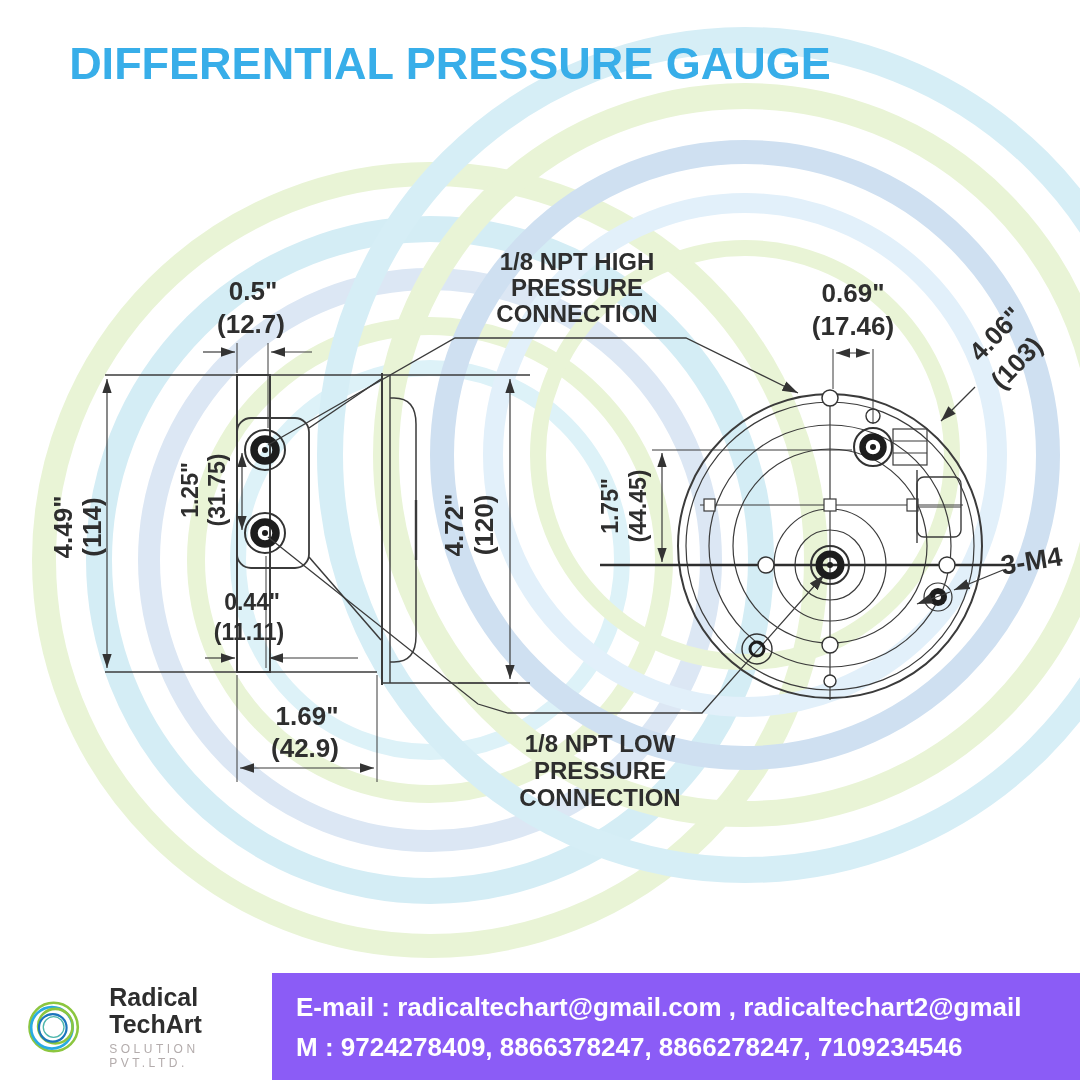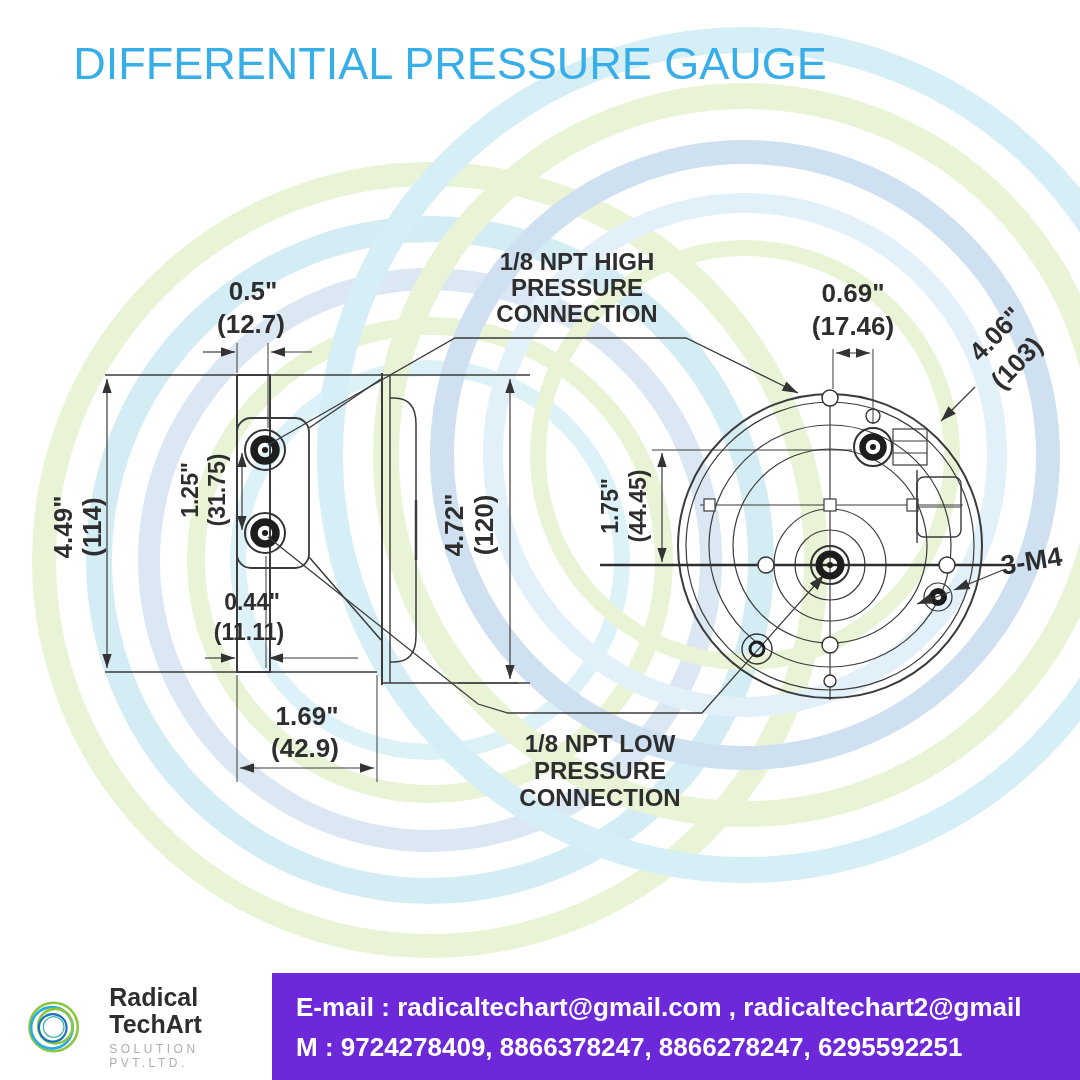--- a/index.html
+++ b/index.html
@@ -2,21 +2,21 @@
 <html><head>
 <meta charset="utf-8">
 <style>
   html,body{margin:0;padding:0;}
   #page{position:relative;width:1080px;height:1080px;background:#ffffff;overflow:hidden;
         font-family:"Liberation Sans",sans-serif;}
   
   .ring{position:absolute;border-radius:50%;box-sizing:border-box;z-index:0;}
   
   #title{position:absolute;top:38px;left:0;width:900px;text-align:center;z-index:3;
-         font-size:45px;font-weight:normal;letter-spacing:0px;color:#38AEE9;}
+         font-size:45px;font-weight:bold;letter-spacing:0px;color:#38AEE9;}
   
   #drawing{position:absolute;left:0;top:0;z-index:2;}
   .dt{font-family:"Liberation Sans",sans-serif;fill:#2e2e2e;font-weight:600;}
   .fs24{font-size:23px;} .fs25{font-size:24px;} .fs26{font-size:26px;} .fs27{font-size:27px;}
   
   #footer{position:absolute;left:0;top:973px;width:1080px;height:107px;z-index:4;display:flex;}
   #brand{width:272px;height:107px;background:#ffffff;display:flex;align-items:center;padding-left:26px;box-sizing:border-box;}
   #brand-text{margin-left:28px;}
   #brand-name{font-size:25px;font-weight:bold;color:#2e2e2e;line-height:1.1;}
   #brand-sub{font-size:12px;letter-spacing:3.5px;color:#b3acac;margin-top:3px;}
@@ -210,19 +210,19 @@
         <circle cx="30" cy="33" r="24" fill="none" stroke="#29ABE2" stroke-width="3"></circle>
         <circle cx="34" cy="31" r="20" fill="none" stroke="#8CC63F" stroke-width="3"></circle>
         <circle cx="31" cy="33" r="16" fill="none" stroke="#1B75BC" stroke-width="2.5"></circle>
         <circle cx="32" cy="32" r="12" fill="#ffffff" stroke="#4DB6AC" stroke-width="1.5"></circle>
       </svg>
       <div id="brand-text">
         <div id="brand-name">Radical TechArt</div>
         <div id="brand-sub">SOLUTION PVT.LTD.</div>
       </div>
     </div>
-    <div id="contact-bar" style="background:#6d28d9;">
+    <div id="contact-bar" style="background:#8b5cf6;">
       <div class="contact-line">E-mail : radicaltechart@gmail.com , radicaltechart2@gmail</div>
-      <div class="contact-line">M : 9724278409, 8866378247, 8866278247, 6295592251</div>
+      <div class="contact-line">M : 9724278409, 8866378247, 8866278247, 7109234546</div>
     </div>
   </div>
 
 </div>
 
 </body></html>

